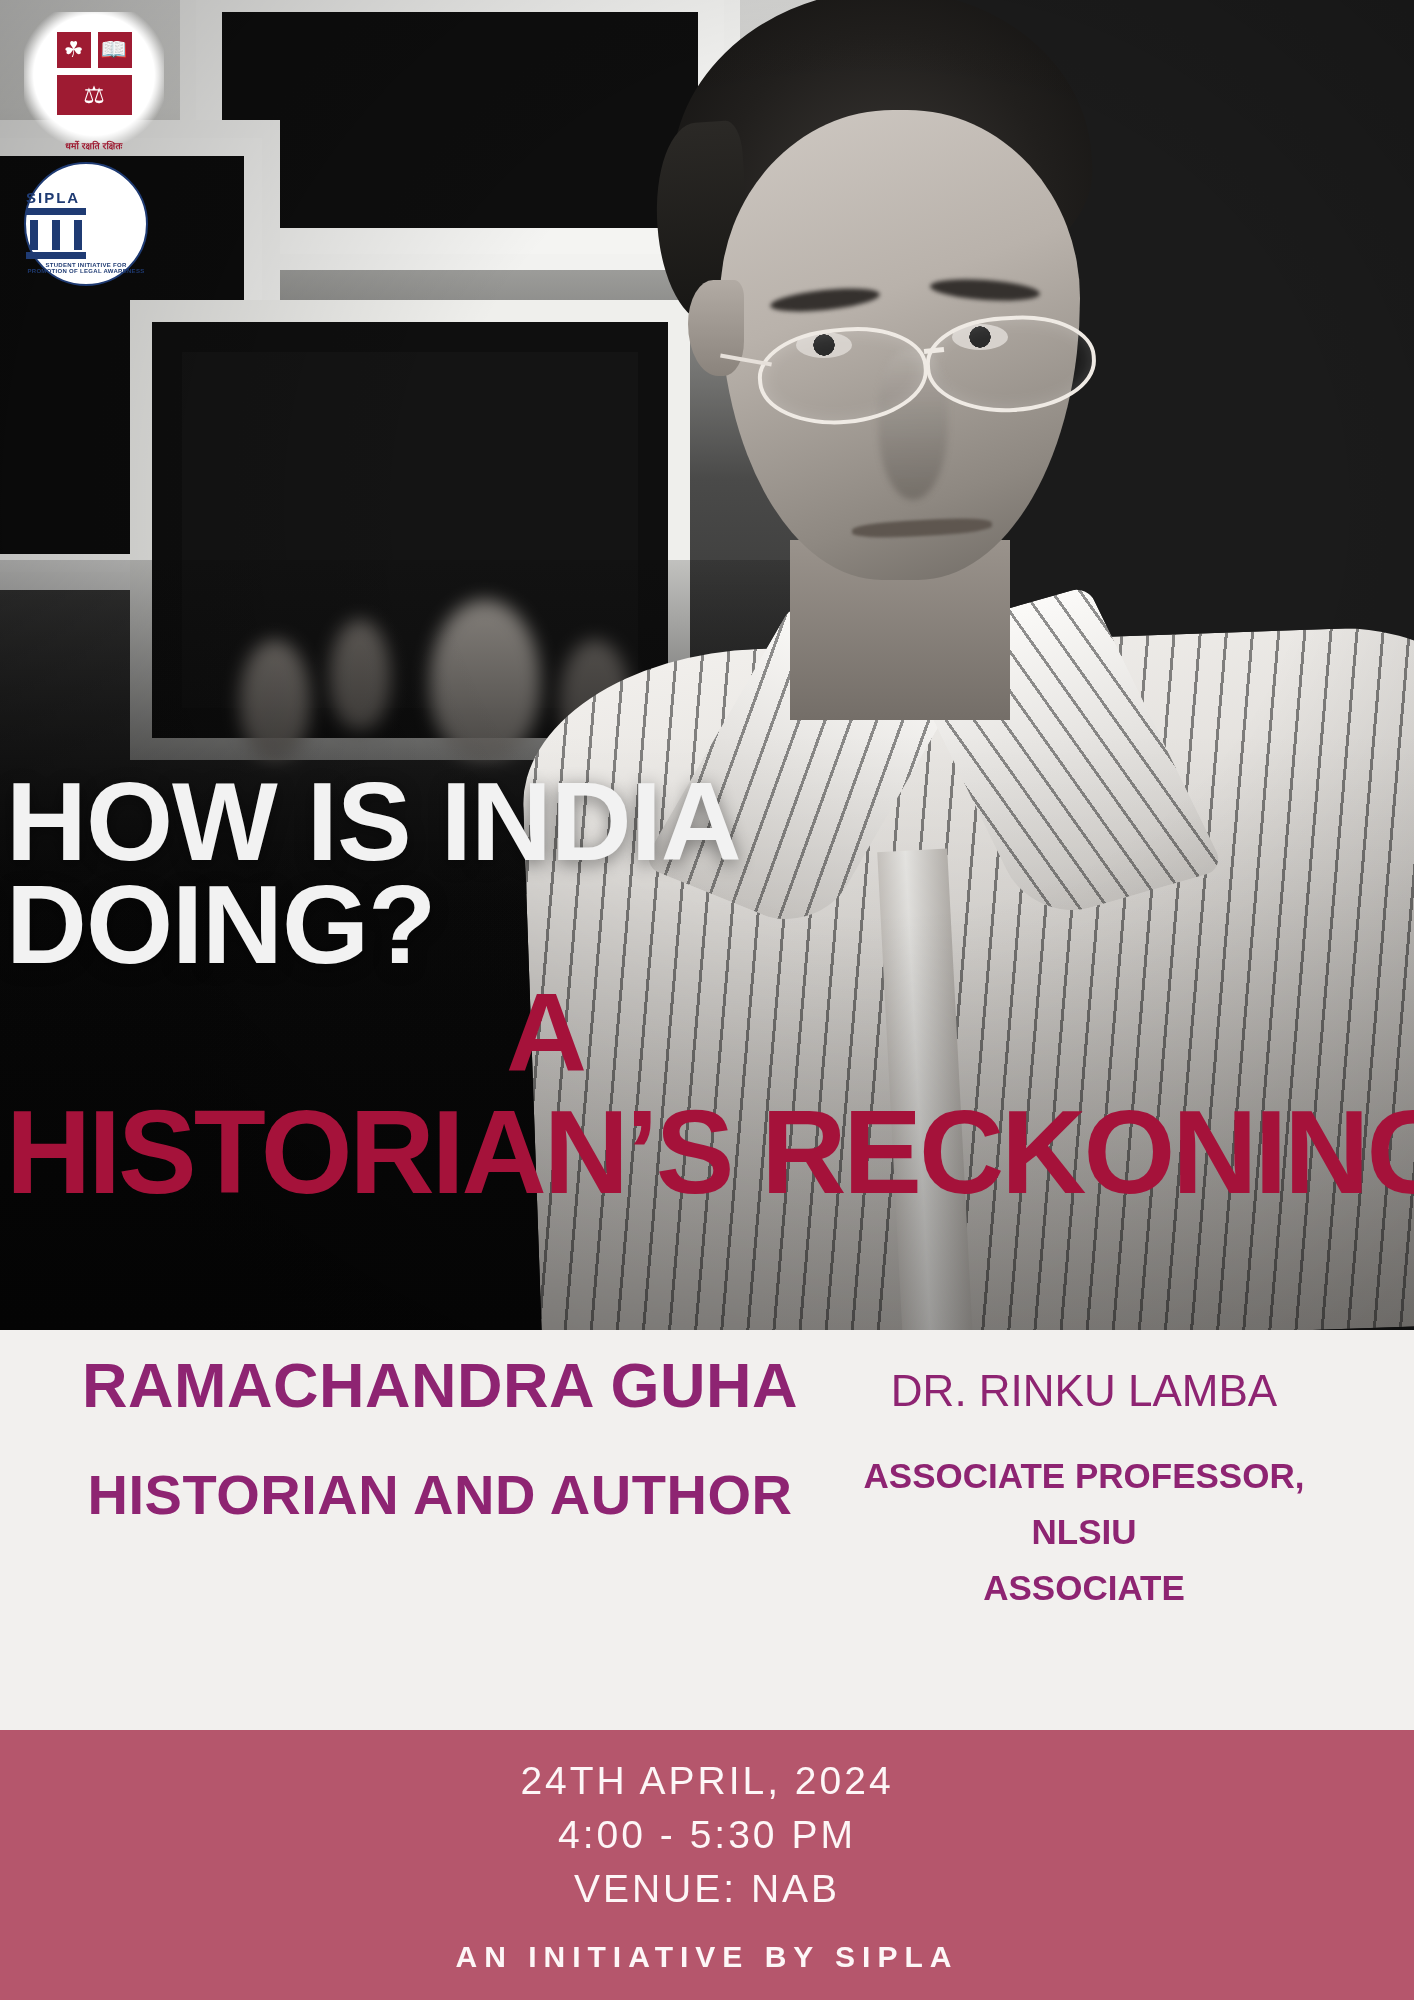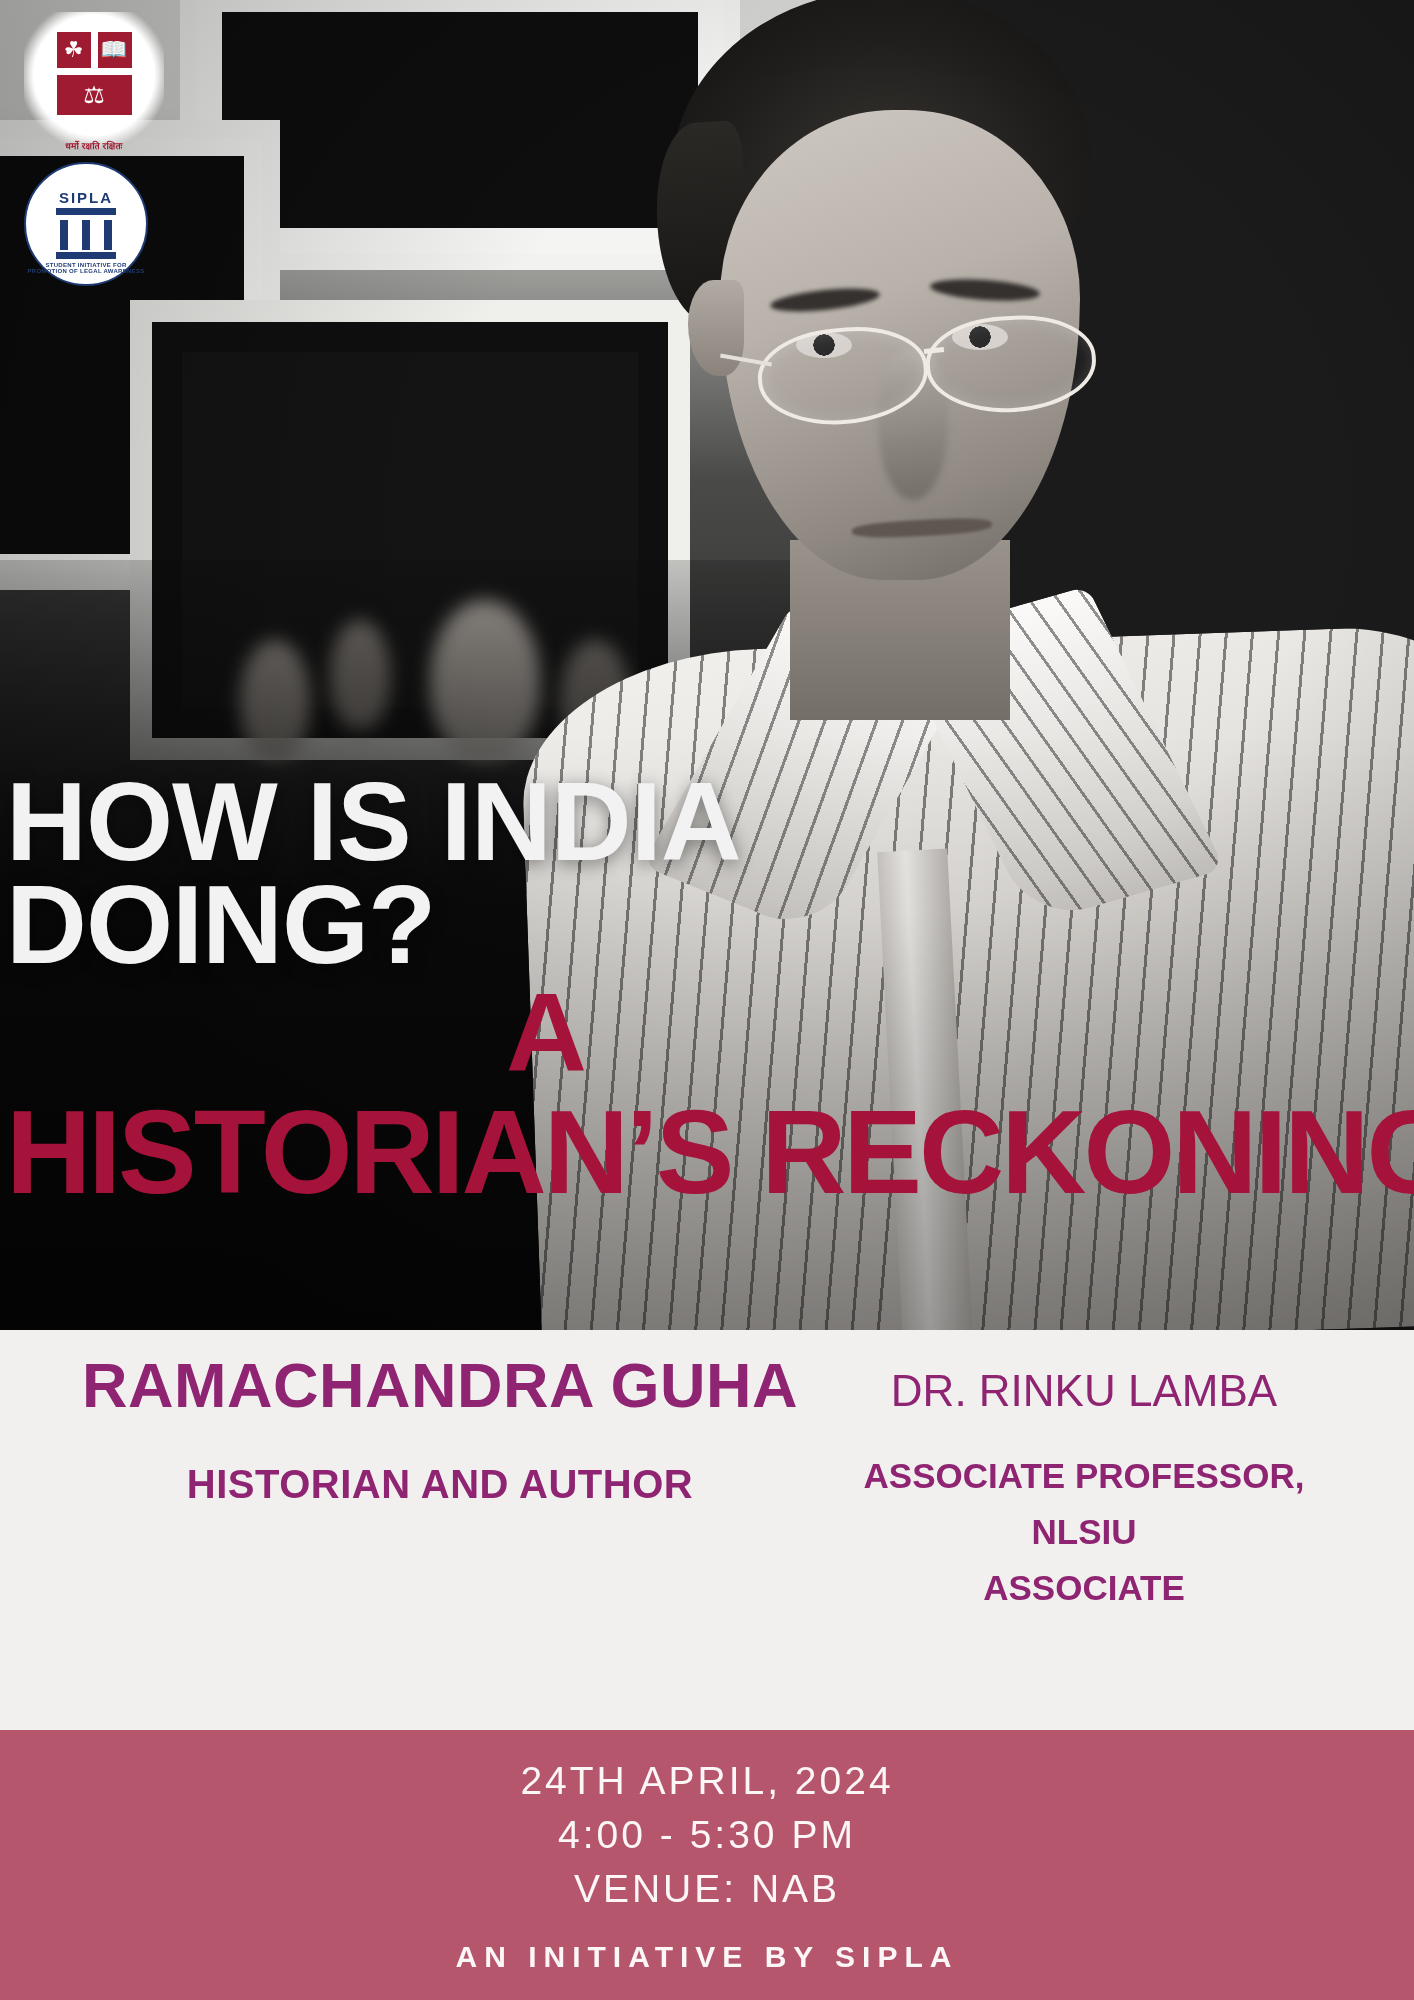--- a/index.html
+++ b/index.html
@@ -198,21 +198,21 @@
     width: 79px; height: 44px; margin: 3px auto 0; background:#9e1b32; border:2px solid #fff;
     display:flex; align-items:center; justify-content:center; color:#fff; font-size: 24px;
   }
   .crest-motto {
     position:absolute; left:0; right:0; bottom:-18px; text-align:center;
     font-size: 9px; color:#9e1b32; font-weight:700; letter-spacing:.2px;
   }
   .logo-sipla {
     position: relative; margin-top: 10px; width: 124px; height: 124px; border-radius: 50%;
     background: #ffffff; border: 2px solid #1f3b73;
-    display:flex; flex-direction:column; align-items:center; justify-content:center;
+    display:flex; flex-direction:column; justify-content:center;
   }
   .sipla-word { font-size: 15px; font-weight: 700; color:#1f3b73; letter-spacing: 2px; }
   .sipla-pillar {
     width: 60px; height: 52px; margin-top: 2px;
     background:
       linear-gradient(#1f3b73,#1f3b73) 0 0/60px 7px no-repeat,
       linear-gradient(#1f3b73,#1f3b73) 4px 12px/8px 30px no-repeat,
       linear-gradient(#1f3b73,#1f3b73) 26px 12px/8px 30px no-repeat,
       linear-gradient(#1f3b73,#1f3b73) 48px 12px/8px 30px no-repeat,
       linear-gradient(#1f3b73,#1f3b73) 0 44px/60px 7px no-repeat;
@@ -267,21 +267,21 @@
   .speaker-grid {
     display: flex; align-items: flex-start; justify-content: space-between;
     padding: 22px 70px 0 60px;
   }
   .sp-main { width: 760px; text-align: center; }
   .sp-main-name {
     font-size: 63px; font-weight: 700; color: #8e2472; letter-spacing: .5px; line-height: 1.05;
   }
   .sp-main-role {
     margin-top: 44px;
-    font-size: 40px; font-weight: 700; color: #8e2472; letter-spacing: .5px;
+    font-size: 56px; font-weight: 700; color: #8e2472; letter-spacing: .5px;
   }
   .sp-mod { width: 520px; text-align: center; padding-top: 6px; }
   .sp-mod-name { font-size: 44px; font-weight: 400; color: #8e2472; line-height: 1.5; }
   .sp-mod-title { font-size: 35px; font-weight: 700; color: #8e2472; line-height: 1.6; margin-top: 24px; }
   .sp-mod-role { font-size: 35px; font-weight: 700; color: #8e2472; line-height: 1.6; }
 
   
   .footer {
     position: absolute; left: 0; top: 1730px; width: 1414px; height: 340px;
     background: #b5566c; z-index: 7; text-align: center; color: #fdf6f7;

